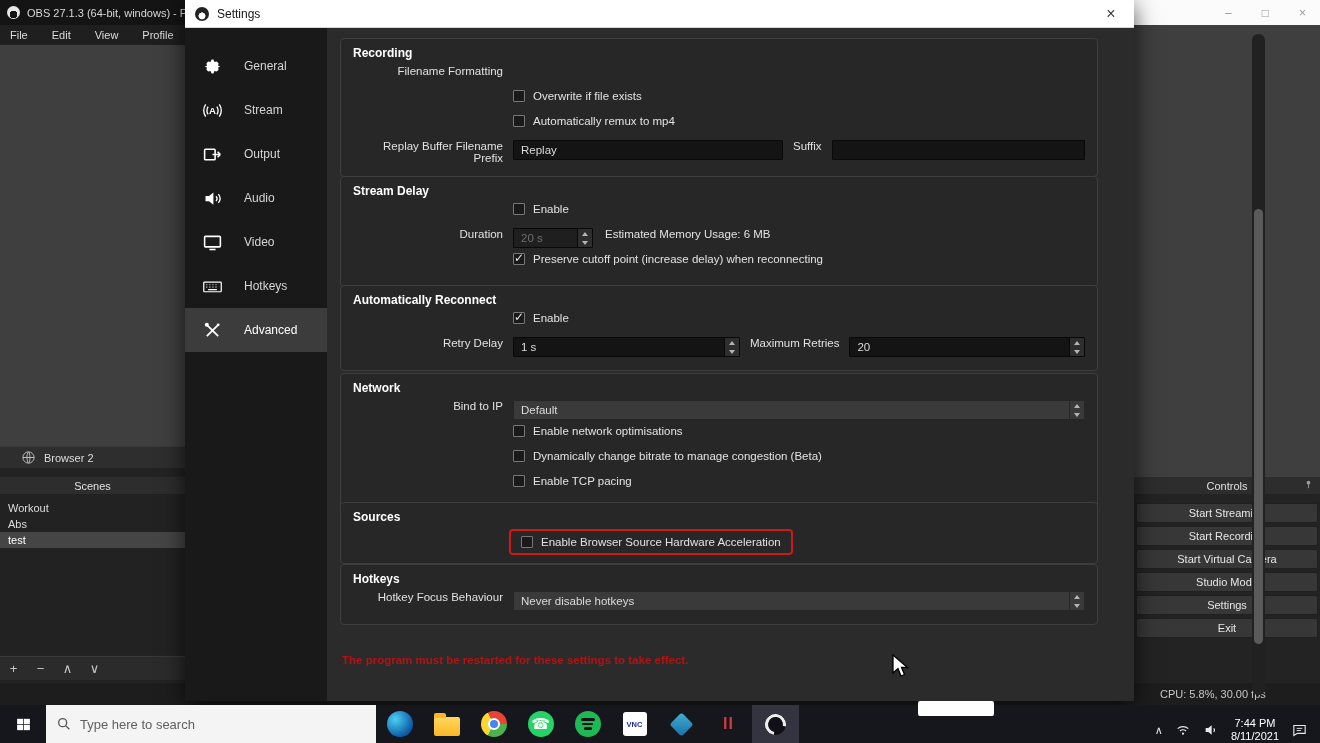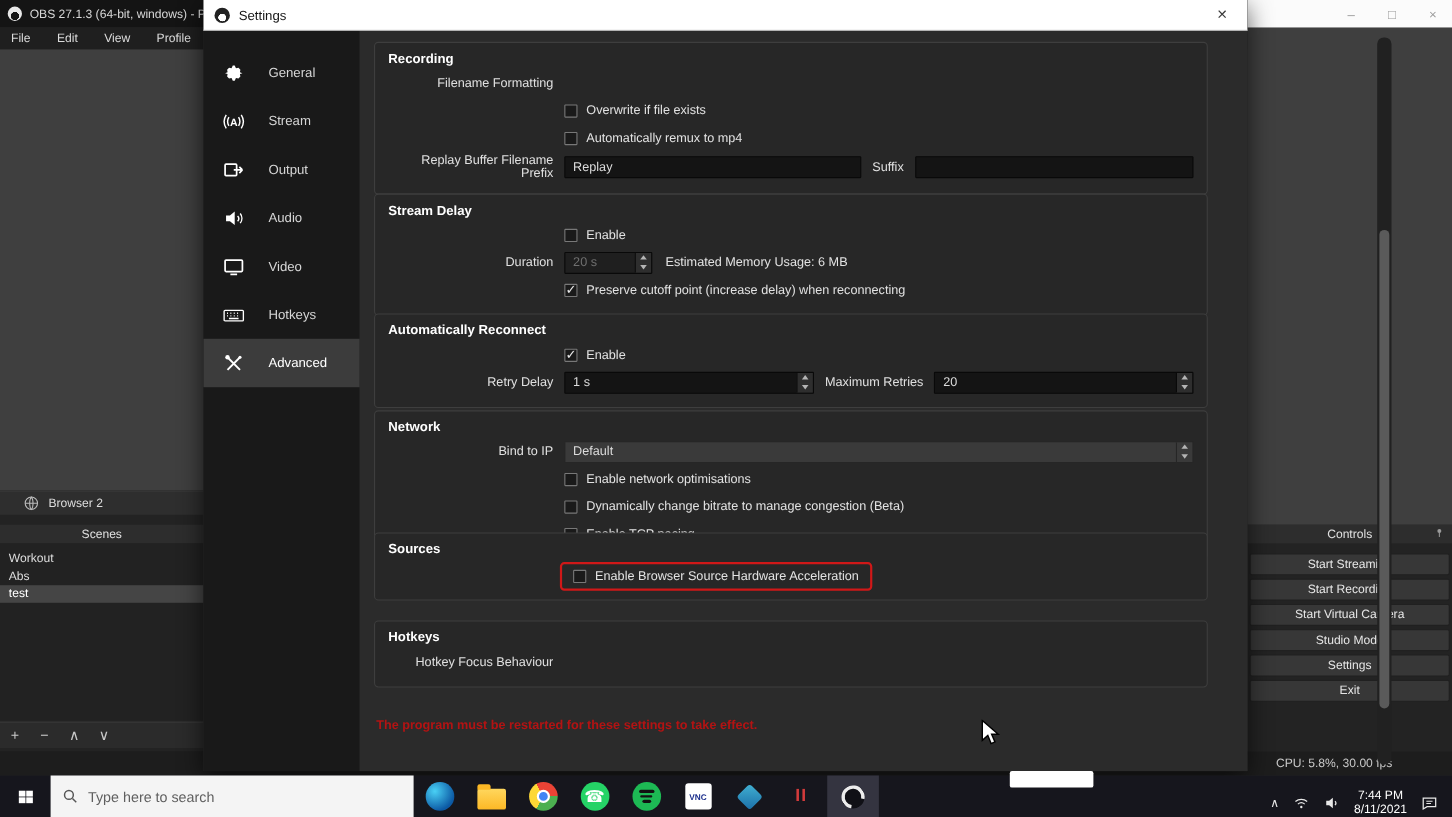--- a/index.html
+++ b/index.html
@@ -31,21 +31,21 @@
 .dlg-title .t{color:#151515;font-size:12px}
 .dlg-close{margin-left:auto;color:#3c3c3c;font-size:16px;width:26px;text-align:center}
 .dlg-body{position:absolute;left:0;top:28px;right:0;bottom:0;display:flex}
 .side{width:142px;background:#191919;padding-top:16px;flex:none}
 .side-item{height:44px;display:flex;align-items:center;gap:20px;padding-left:15px;color:#d6d6d6;font-size:12px}
 .side-item.sel{background:#3c3c3c;color:#fff}
 .sicon{width:24px;height:24px;display:flex;align-items:center;justify-content:center;flex:none}
 .content{position:relative;flex:1;background:#2b2b2b}
 .grp{position:absolute;left:13px;width:758px;border:1px solid #3e3e3e;border-radius:4px;background:#272727;padding:6px 12px 8px 12px}
 .grp h3{font-size:12px;color:#fff;font-weight:bold;margin:1px 0 5px 0}
-.row{display:flex;align-items:center;margin:4px 0;min-height:21px}
+.row{display:flex;align-items:flex-start;margin:4px 0;min-height:21px}
 .lbl{width:160px;text-align:right;padding-right:10px;color:#e0e0e0;font-size:11.5px;flex:none}
 .midlbl{padding:0 10px;color:#e0e0e0;font-size:11.5px;flex:none}
 .txt{height:20px;background:#141414;border:1px solid #090909;color:#dcdcdc;font-size:11.5px;display:flex;align-items:center;border-radius:1px;overflow:hidden}
 .txt .v{padding:0 7px;flex:1;white-space:nowrap}
 .fill{flex:1}
 .combo{background:#3a3a3a;border:1px solid #262626}
 .dis{background:#1f1f1f}
 .dis .v{color:#6f6f6f}
 .spin{width:15px;align-self:stretch;border-left:1px solid #090909;display:flex;flex-direction:column;background:#2e2e2e}
 .spin i{flex:1;display:flex;align-items:center;justify-content:center}
@@ -375,32 +375,43 @@
             <span class="cb"></span>
             <span class="cblabel">Dynamically change bitrate to manage congestion (Beta)</span>
           </div>
           <div class="row">
             <span class="lbl"></span>
             <span class="cb"></span>
             <span class="cblabel">Enable TCP pacing</span>
           </div>
         </div>
 
-        <div class="grp" style="top:456px">
+        <div class="grp" style="top:474px">
           <h3>Sources</h3>
           <div class="hl-red">
             <span class="cb"></span>
             <span class="cblabel">Enable Browser Source Hardware Acceleration</span>
           </div>
         </div>
 
         <div class="grp" style="top:536px">
           <h3>Hotkeys</h3>
           <div class="row">
             <span class="lbl">Hotkey Focus Behaviour</span>
+            <div class="txt combo fill">
+              <span class="v">Never disable hotkeys</span>
+              <span class="spin" style="border-left:1px solid #262626;background:transparent">
+                  <i>
+                    <b class="tri-u"></b>
+                  </i>
+                  <i>
+                    <b class="tri-d"></b>
+                  </i>
+                </span>
+            </div>
           </div>
         </div>
 
         <div class="warn">The program must be restarted for these settings to take effect.</div>
 
         <div class="vscroll">
           <div class="vthumb"></div>
         </div>
       </div>
     </div>

